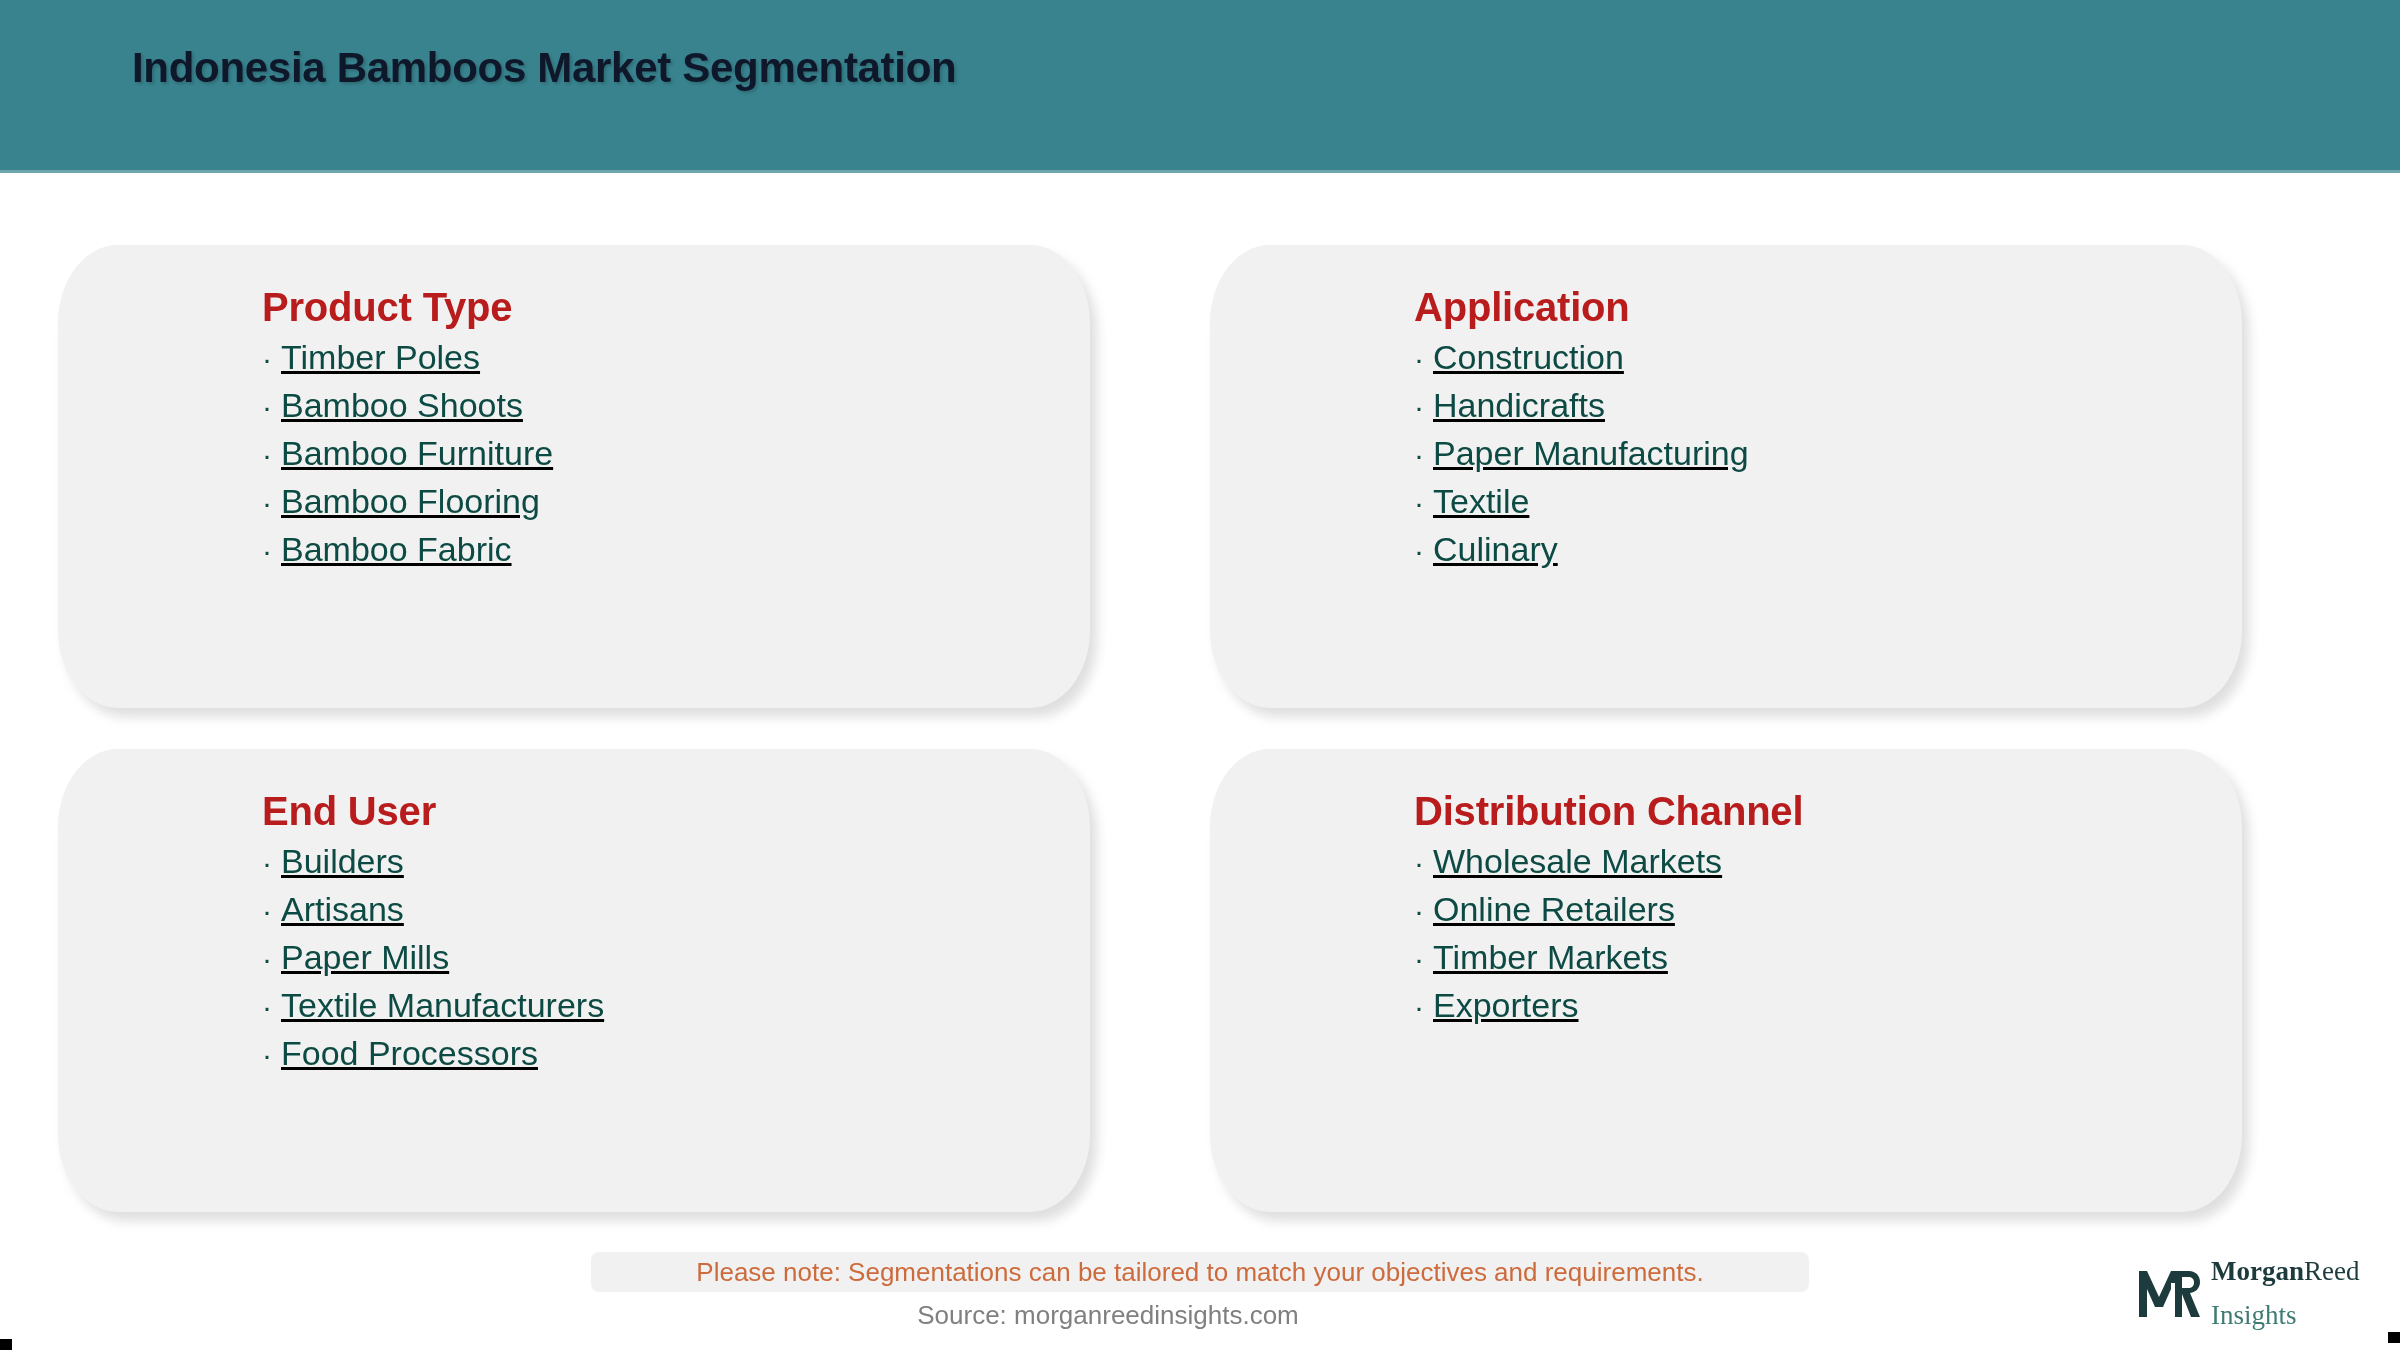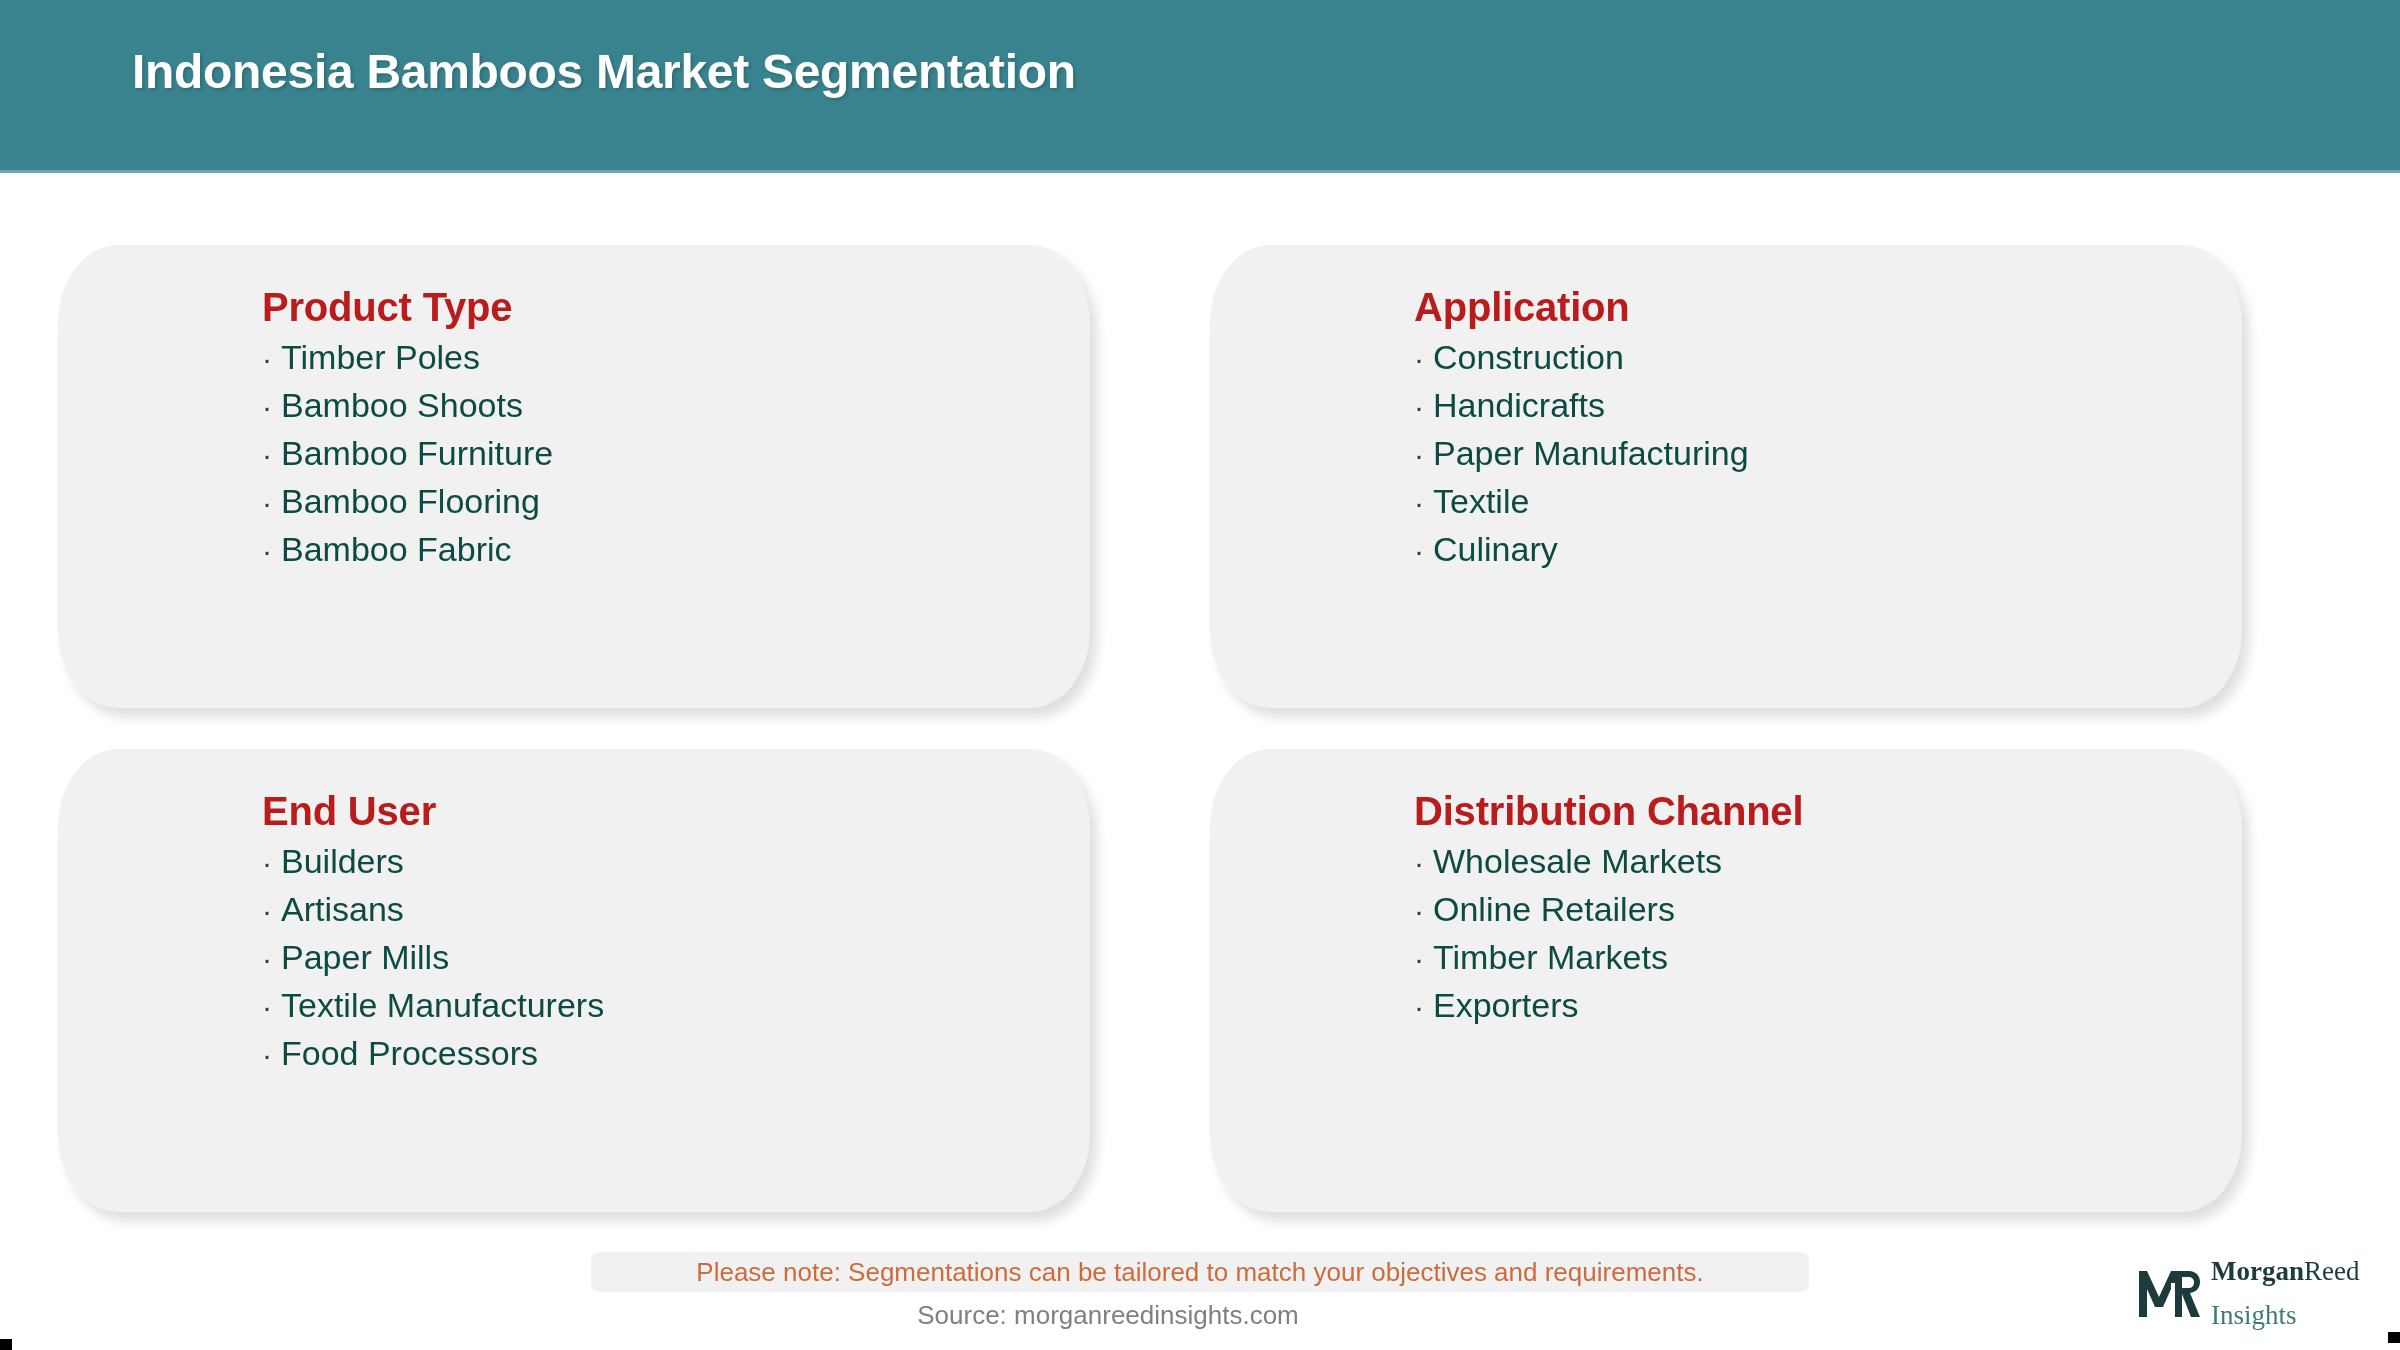--- a/index.html
+++ b/index.html
@@ -30,23 +30,23 @@
     left: 0;
     bottom: 0;
     width: 100%;
     height: 3px;
     background: rgba(255,255,255,0.28);
   }
   #page-title {
     position: absolute;
     left: 132px;
     top: 44px;
-    font-size: 48px;
+    font-size: 42px;
     font-weight: bold;
-    color: #ffffff;
+    color: #0f172a;
     letter-spacing: -0.3px;
     white-space: nowrap;
     text-shadow: 2px 2px 3px rgba(0,0,0,0.18);
   }
 
   
   #cards {
     position: absolute;
     left: 0;
     top: 173px;
@@ -75,20 +75,21 @@
     font-weight: bold;
     color: #b91c1c;
     letter-spacing: -0.2px;
     margin: 0 0 4px 0;
     white-space: nowrap;
   }
   .card-list {
     list-style: none;
     margin: 0;
     padding: 0;
+    text-decoration: underline;
   }
   .card-list li {
     font-size: 34px;
     color: #0d4a44;
     line-height: 46px;
     white-space: nowrap;
     display: block;
   }
   .card-list li .bullet {
     display: inline-block;

